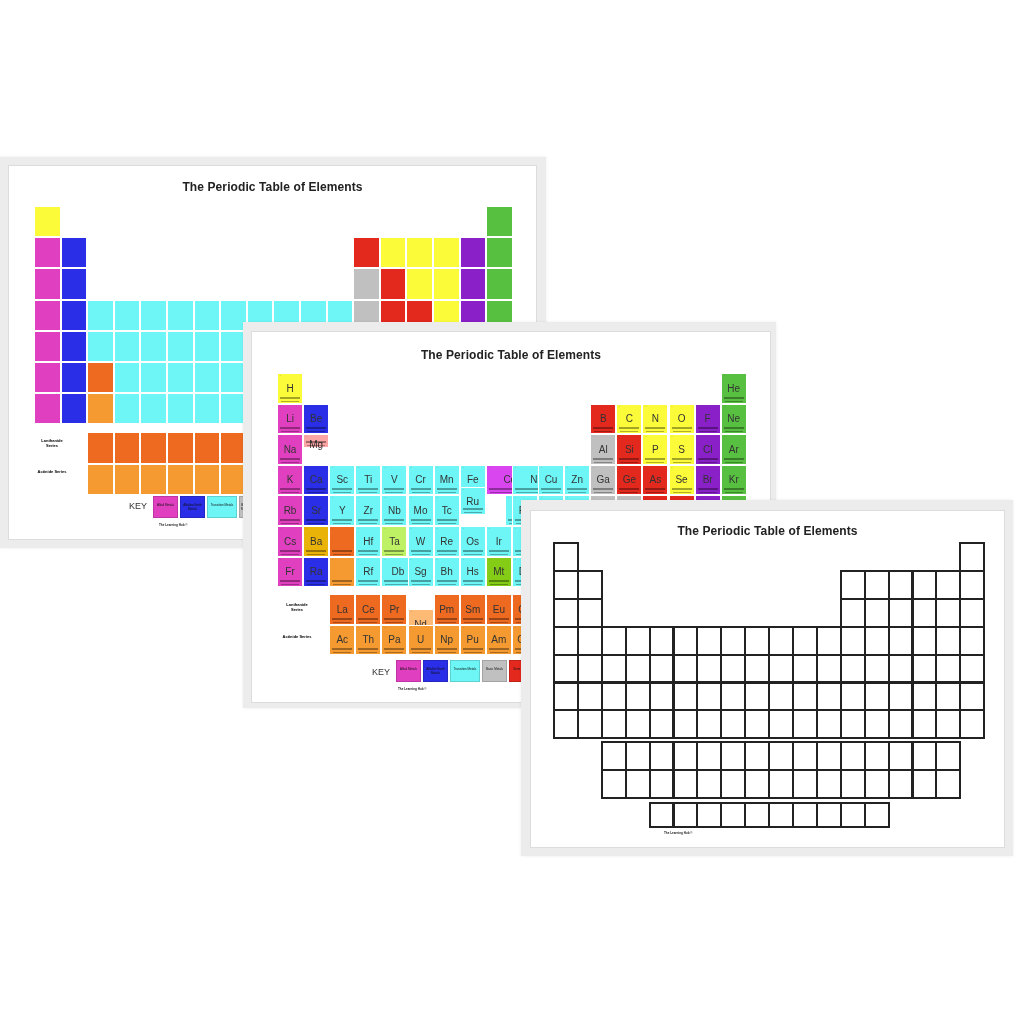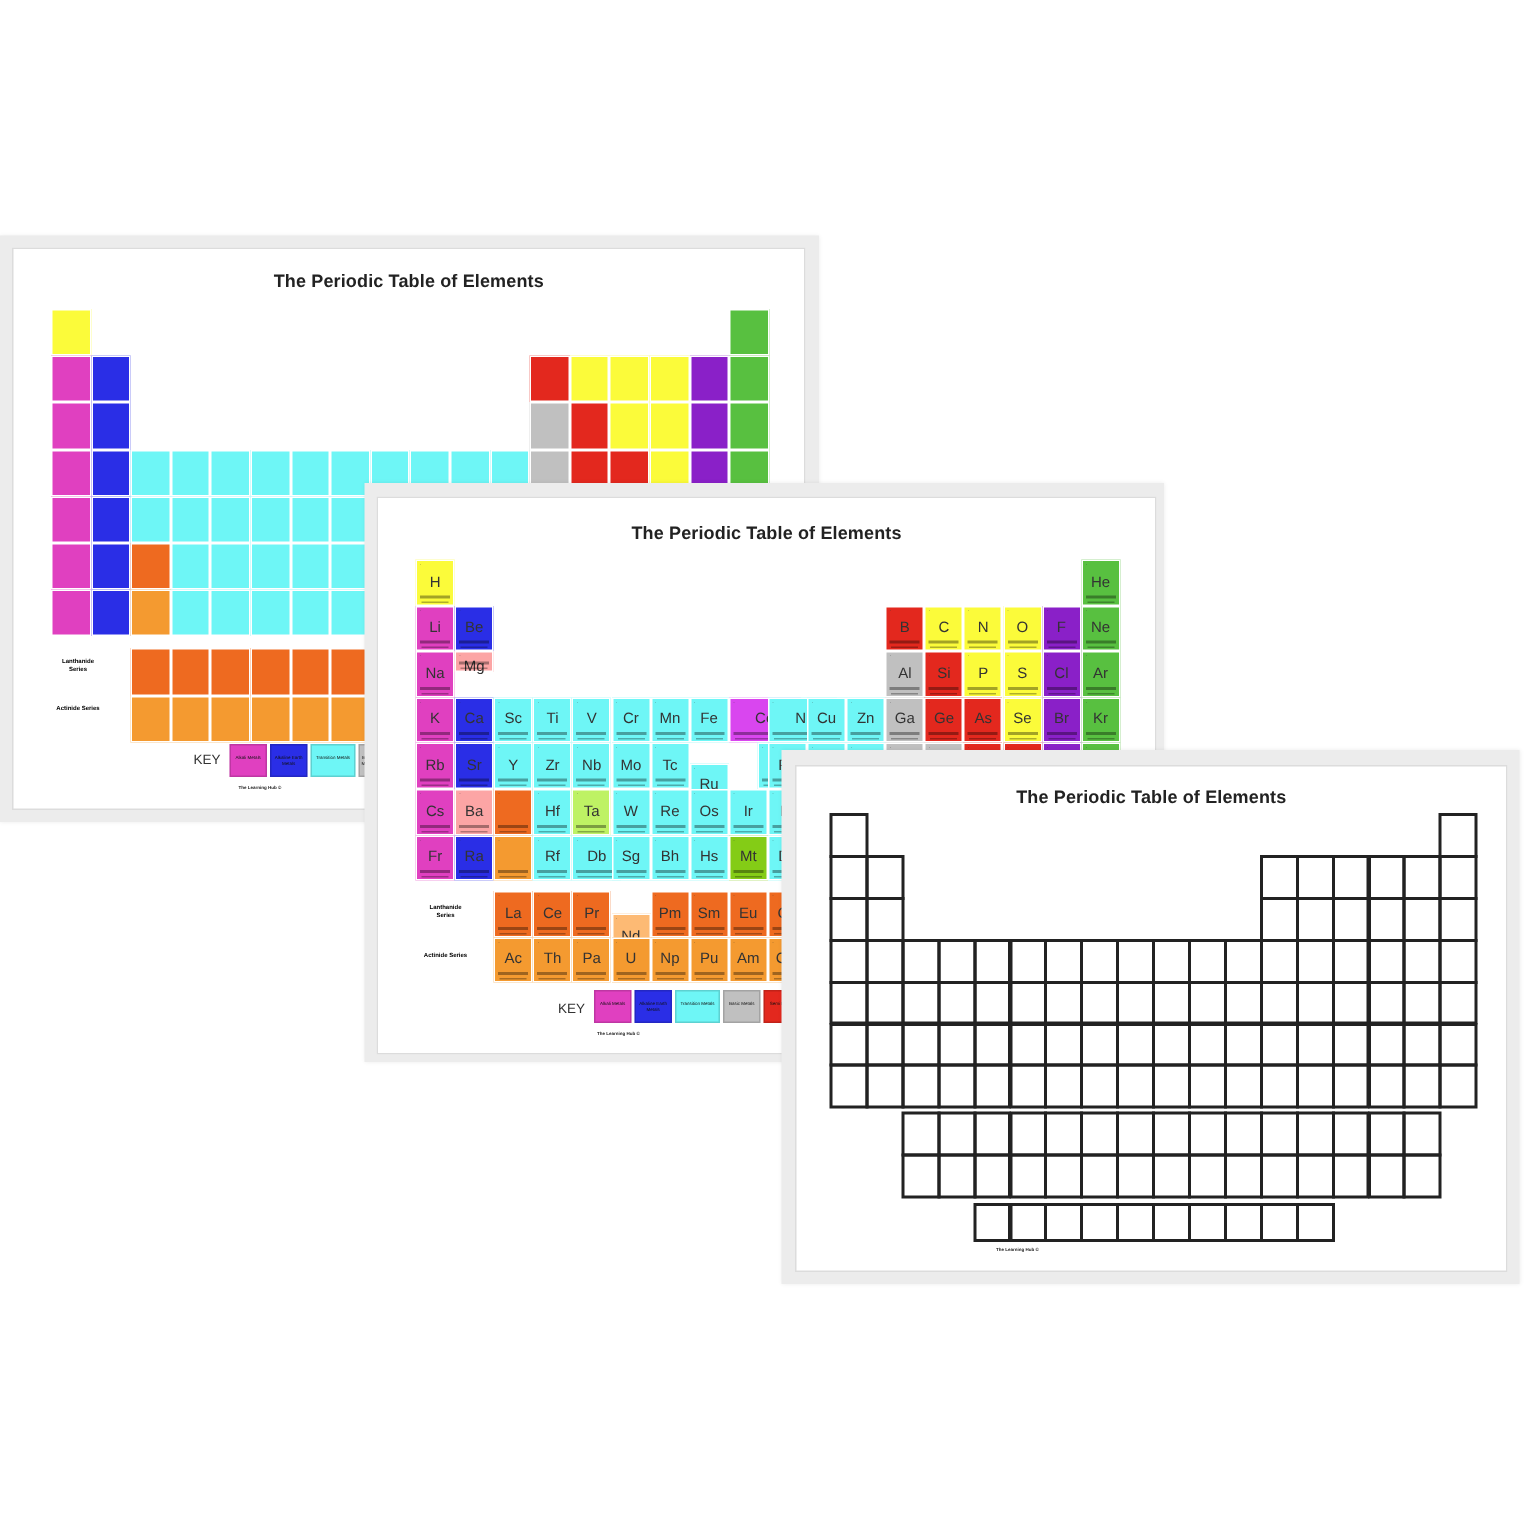--- a/index.html
+++ b/index.html
@@ -421,21 +421,21 @@
           <div class="sym">Mo</div>
           <div class="nm"></div>
           <div class="nm2"></div>
         </div>
         <div class="cell" style="left: 181.6px; top: 163.4px; width: 26.1px; height: 30.6px; background: rgb(110, 246, 246); border: 1px solid rgb(255, 255, 255);">
           <div class="num">·</div>
           <div class="sym">Tc</div>
           <div class="nm"></div>
           <div class="nm2"></div>
         </div>
-        <div class="cell" style="left: 207.7px; top: 177px; width: 26.1px; height: 28px; background: rgb(110, 246, 246); border: 1px solid rgb(255, 255, 255);">
+        <div class="cell" style="left: 207.7px; top: 155px; width: 26.1px; height: 28px; background: rgb(110, 246, 246); border: 1px solid rgb(255, 255, 255);">
           <div class="num">·</div>
           <div class="sym">Ru</div>
           <div class="nm"></div>
           <div class="nm2"></div>
         </div>
         <div class="cell" style="left: 233.8px; top: 163.4px; width: 26.1px; height: 30.6px; background: rgb(110, 246, 246); border: 1px solid rgb(255, 255, 255); margin-left: 19px;">
           <div class="num">·</div>
           <div class="sym">Rh</div>
           <div class="nm"></div>
           <div class="nm2"></div>
@@ -493,21 +493,21 @@
           <div class="sym">Xe</div>
           <div class="nm"></div>
           <div class="nm2"></div>
         </div>
         <div class="cell" style="left: 25px; top: 194px; width: 26.1px; height: 30.6px; background: rgb(224, 64, 192); border: 1px solid rgb(255, 255, 255);">
           <div class="num">·</div>
           <div class="sym">Cs</div>
           <div class="nm"></div>
           <div class="nm2"></div>
         </div>
-        <div class="cell" style="left: 51.1px; top: 194px; width: 26.1px; height: 30.6px; background: #fca5a5; border: 1px solid rgb(255, 255, 255);">
+        <div class="cell" style="left: 51.1px; top: 194px; width: 26.1px; height: 30.6px; background: #eab308; border: 1px solid rgb(255, 255, 255);">
           <div class="num">·</div>
           <div class="sym">Ba</div>
           <div class="nm"></div>
           <div class="nm2"></div>
         </div>
         <div class="cell" style="left: 77.2px; top: 194px; width: 26.1px; height: 30.6px; background: rgb(238, 106, 32); border: 1px solid rgb(255, 255, 255);">
           <div class="num">·</div>
           <div class="sym"></div>
           <div class="nm"></div>
           <div class="nm2"></div>

